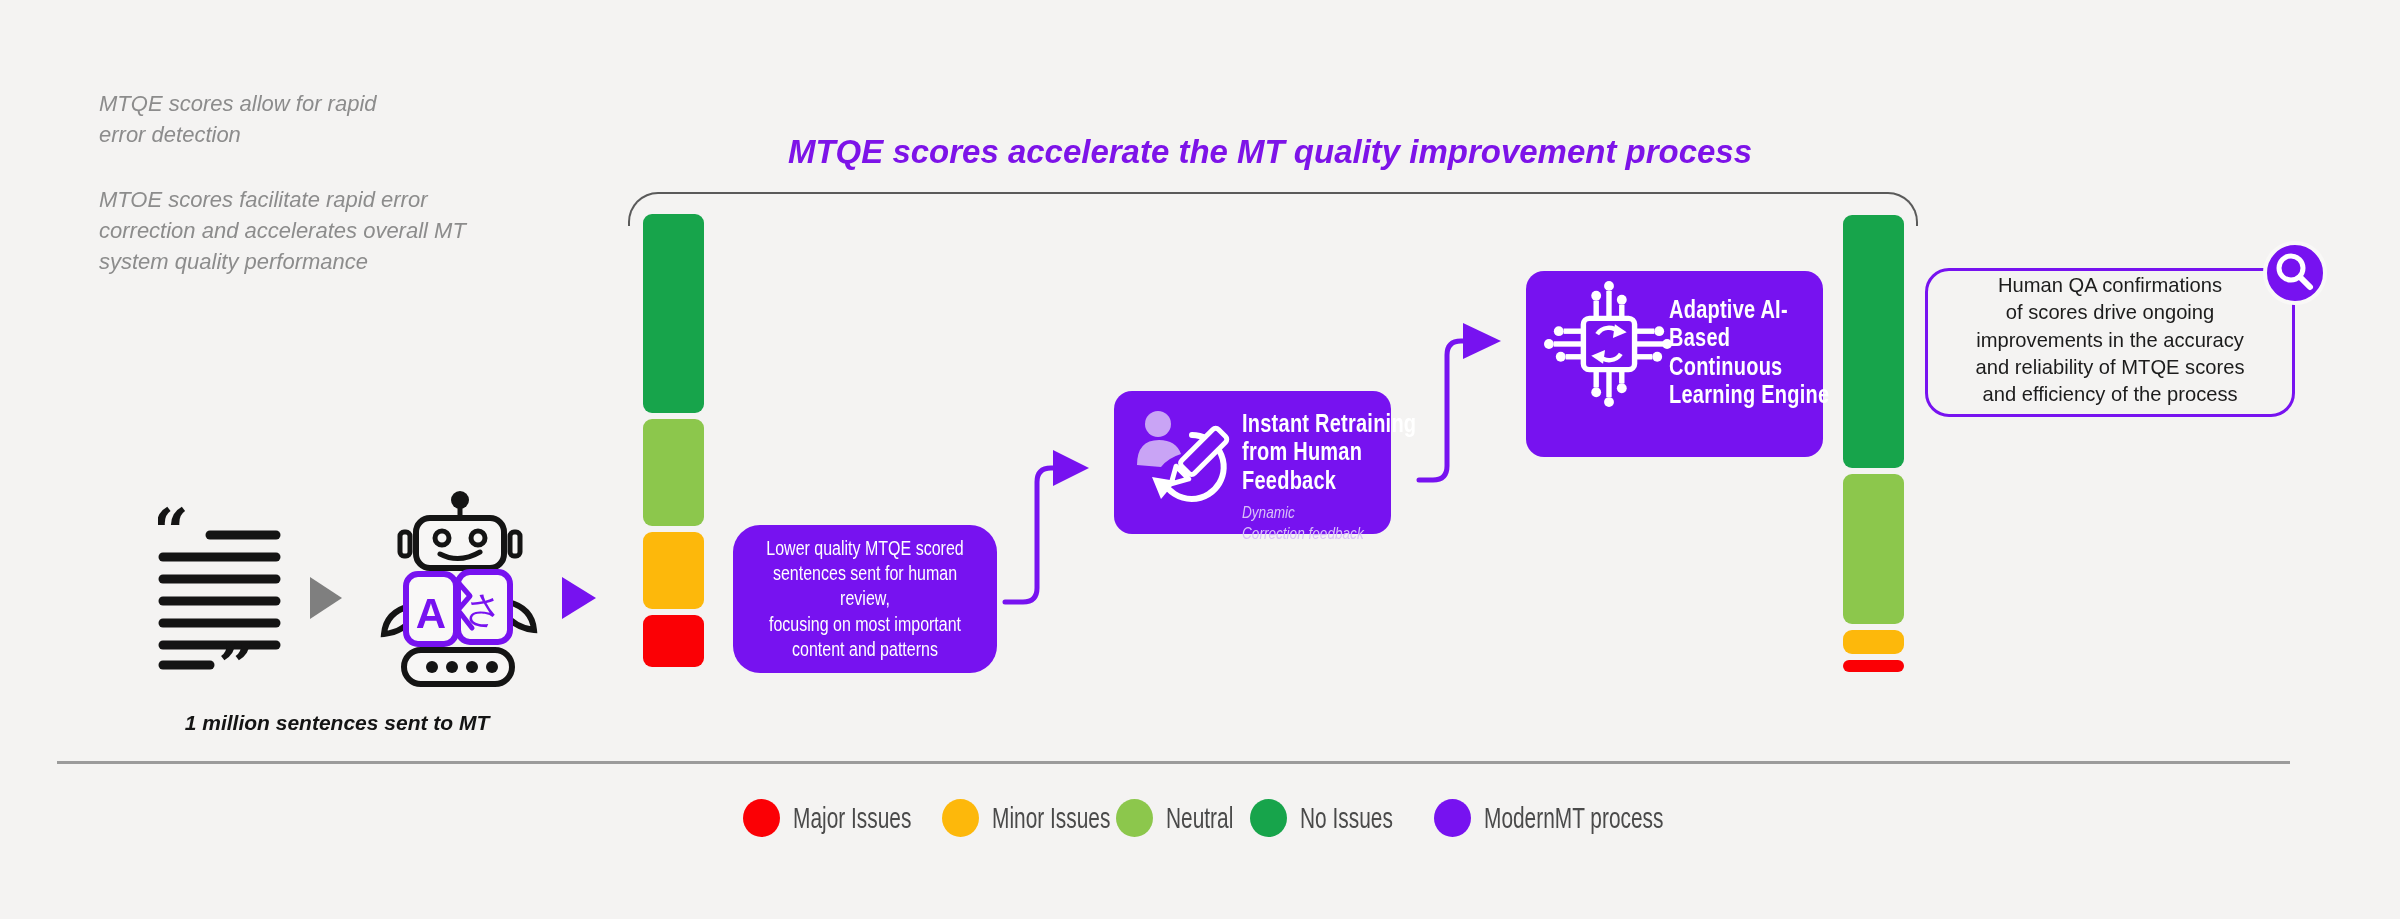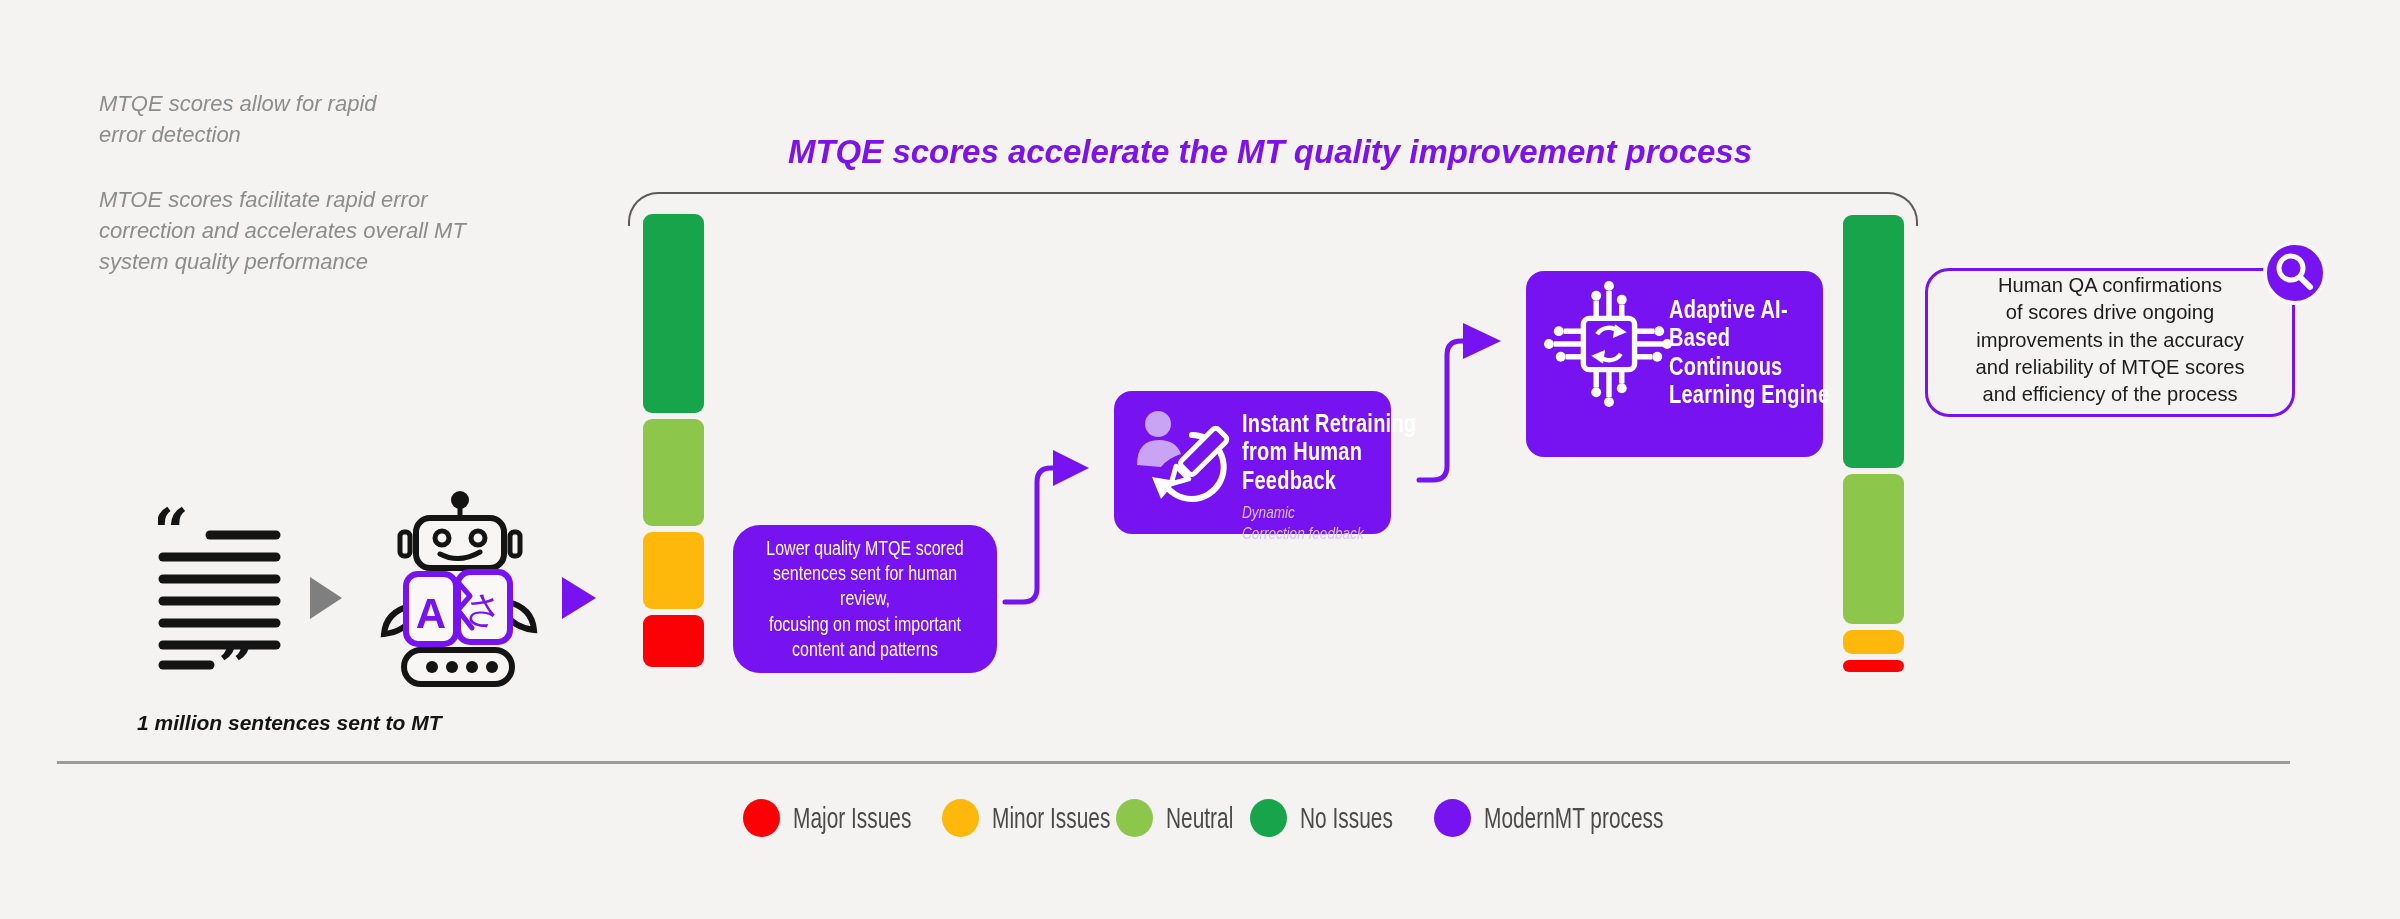--- a/index.html
+++ b/index.html
@@ -40,21 +40,21 @@
   .pbox .side-txt{position:absolute;transform:scaleX(.8);transform-origin:left top;}
   .pbox .h{font-size:25px;line-height:1.13;font-weight:bold;letter-spacing:.3px;}
   .pbox .sub{font-size:17px;font-style:italic;color:#d9c0f8;line-height:1.25;margin-top:8px;font-weight:500;}
   #retrain-box .side-txt{left:128px;top:18px;width:220px;}
   #engine-box .side-txt{left:143px;top:24px;width:210px;}
 
   
   .conn{overflow:visible;}
 
   
-  .cap{color:#141414;font-weight:bold;font-style:italic;font-size:21px;line-height:1.38;text-align:left;}
+  .cap{color:#141414;font-weight:bold;font-style:italic;font-size:21px;line-height:1.38;text-align:center;}
 
   
   #qa-box{left:1925px;top:268px;width:370px;height:149px;border:3px solid #7712f0;border-radius:24px;
           box-sizing:border-box;display:flex;justify-content:center;}
   #qa-box .txt{font-size:21px;color:#1c1c1c;line-height:1.3;text-align:center;transform:scaleX(.96);}
   #qa-magnifier{left:2263px;top:241px;width:64px;height:64px;background:#7712f0;border-radius:50%;
                 border:4px solid #f9f8f7;box-sizing:border-box;}
 
   
   #divider{left:57px;top:761px;width:2233px;height:2.5px;background:#9b9b9b;}

